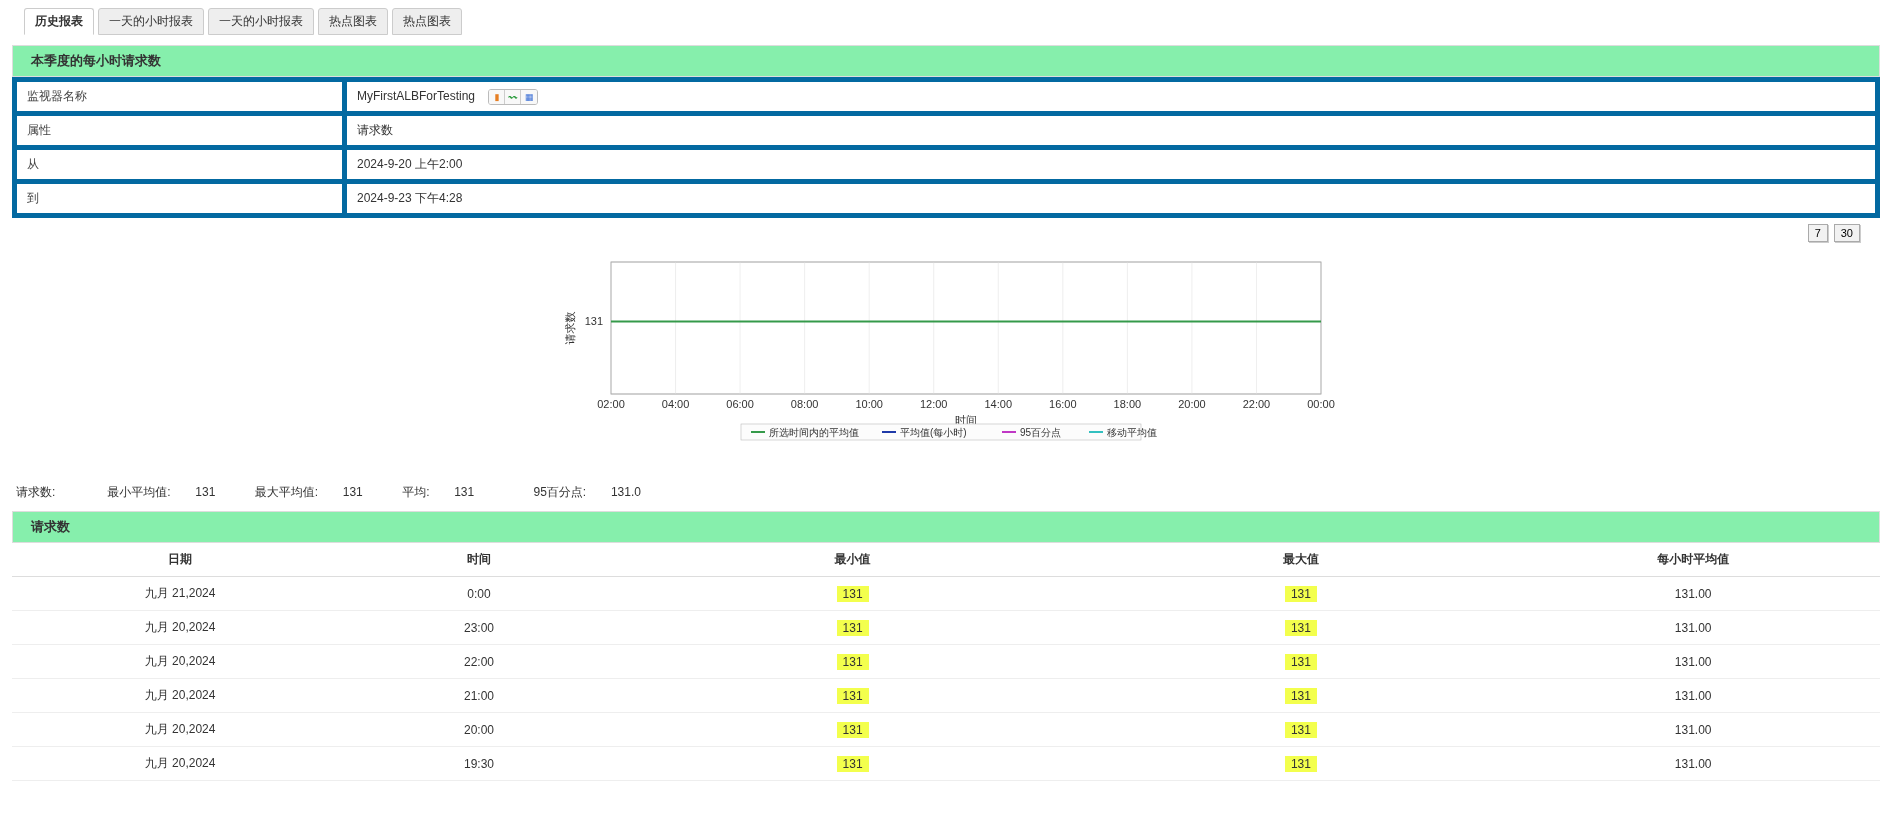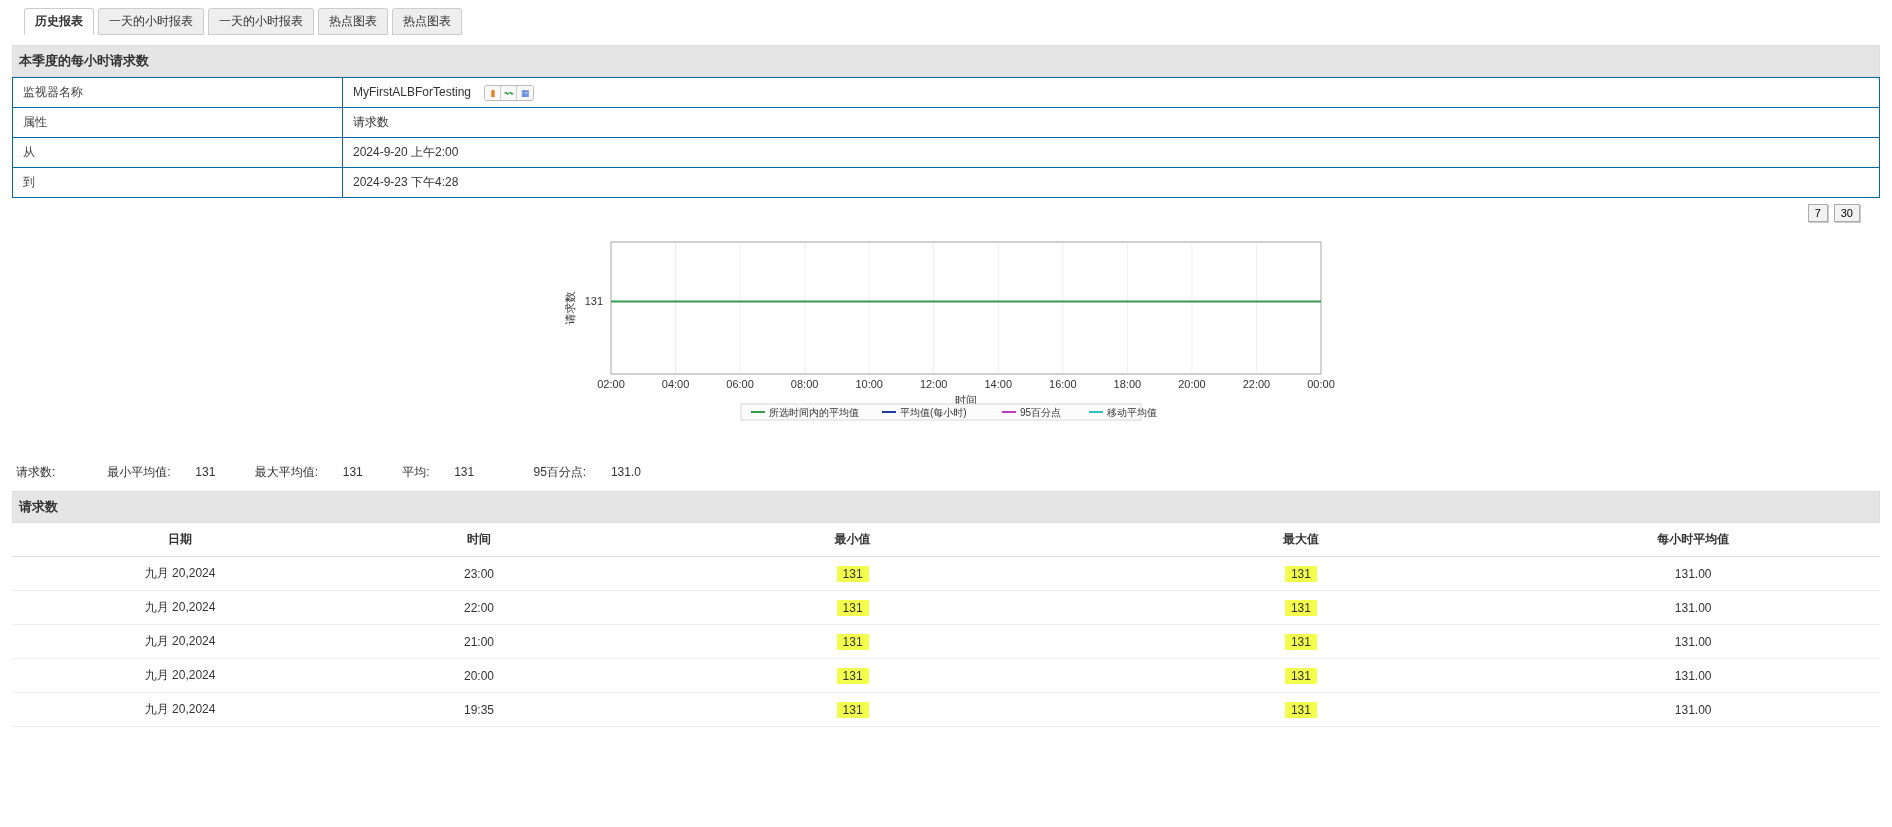--- a/index.html
+++ b/index.html
@@ -25,32 +25,32 @@
     cursor: pointer;
     font-size: 12px;
     text-align: center;
   }
   .tab.active {
     background: #fff;
     font-weight: bold;
     border-bottom: 1px solid #fff;
   }
   .section-title {
-    background: #e5e5e5;
+    background: #86efac;
     border: 1px solid #ddd;
-    padding: 6px 6px;
+    padding: 6px 18px;
     font-weight: bold;
     font-size: 13px;
   }
   .prop-table {
     width: 100%;
     border-collapse: collapse;
   }
   .prop-table td {
-    border: 1px solid #0369a1;
+    border: 5px solid #0369a1;
     padding: 6px 10px;
     vertical-align: middle;
   }
   .prop-table td:first-child {
     width: 330px;
     color: #444;
   }
   .mini-icons {
     display: inline-flex;
     gap: 0;
@@ -240,20 +240,27 @@
       <tr id="data-head">
         <th>日期</th>
         <th>时间</th>
         <th>最小值</th>
         <th>最大值</th>
         <th>每小时平均值</th>
       </tr>
     </thead>
   <tbody id="data-body">
       <tr>
+        <td>九月 21,2024</td>
+        <td>0:00</td>
+        <td><span class="hl">131</span></td>
+        <td><span class="hl">131</span></td>
+        <td>131.00</td>
+      </tr>
+      <tr>
         <td>九月 20,2024</td>
         <td>23:00</td>
         <td><span class="hl">131</span></td>
         <td><span class="hl">131</span></td>
         <td>131.00</td>
       </tr>
       <tr>
         <td>九月 20,2024</td>
         <td>22:00</td>
         <td><span class="hl">131</span></td>
@@ -269,19 +276,19 @@
       </tr>
       <tr>
         <td>九月 20,2024</td>
         <td>20:00</td>
         <td><span class="hl">131</span></td>
         <td><span class="hl">131</span></td>
         <td>131.00</td>
       </tr>
       <tr>
         <td>九月 20,2024</td>
-        <td>19:35</td>
+        <td>19:30</td>
         <td><span class="hl">131</span></td>
         <td><span class="hl">131</span></td>
         <td>131.00</td>
       </tr>
     </tbody>
 </table>
 
 </body></html>

